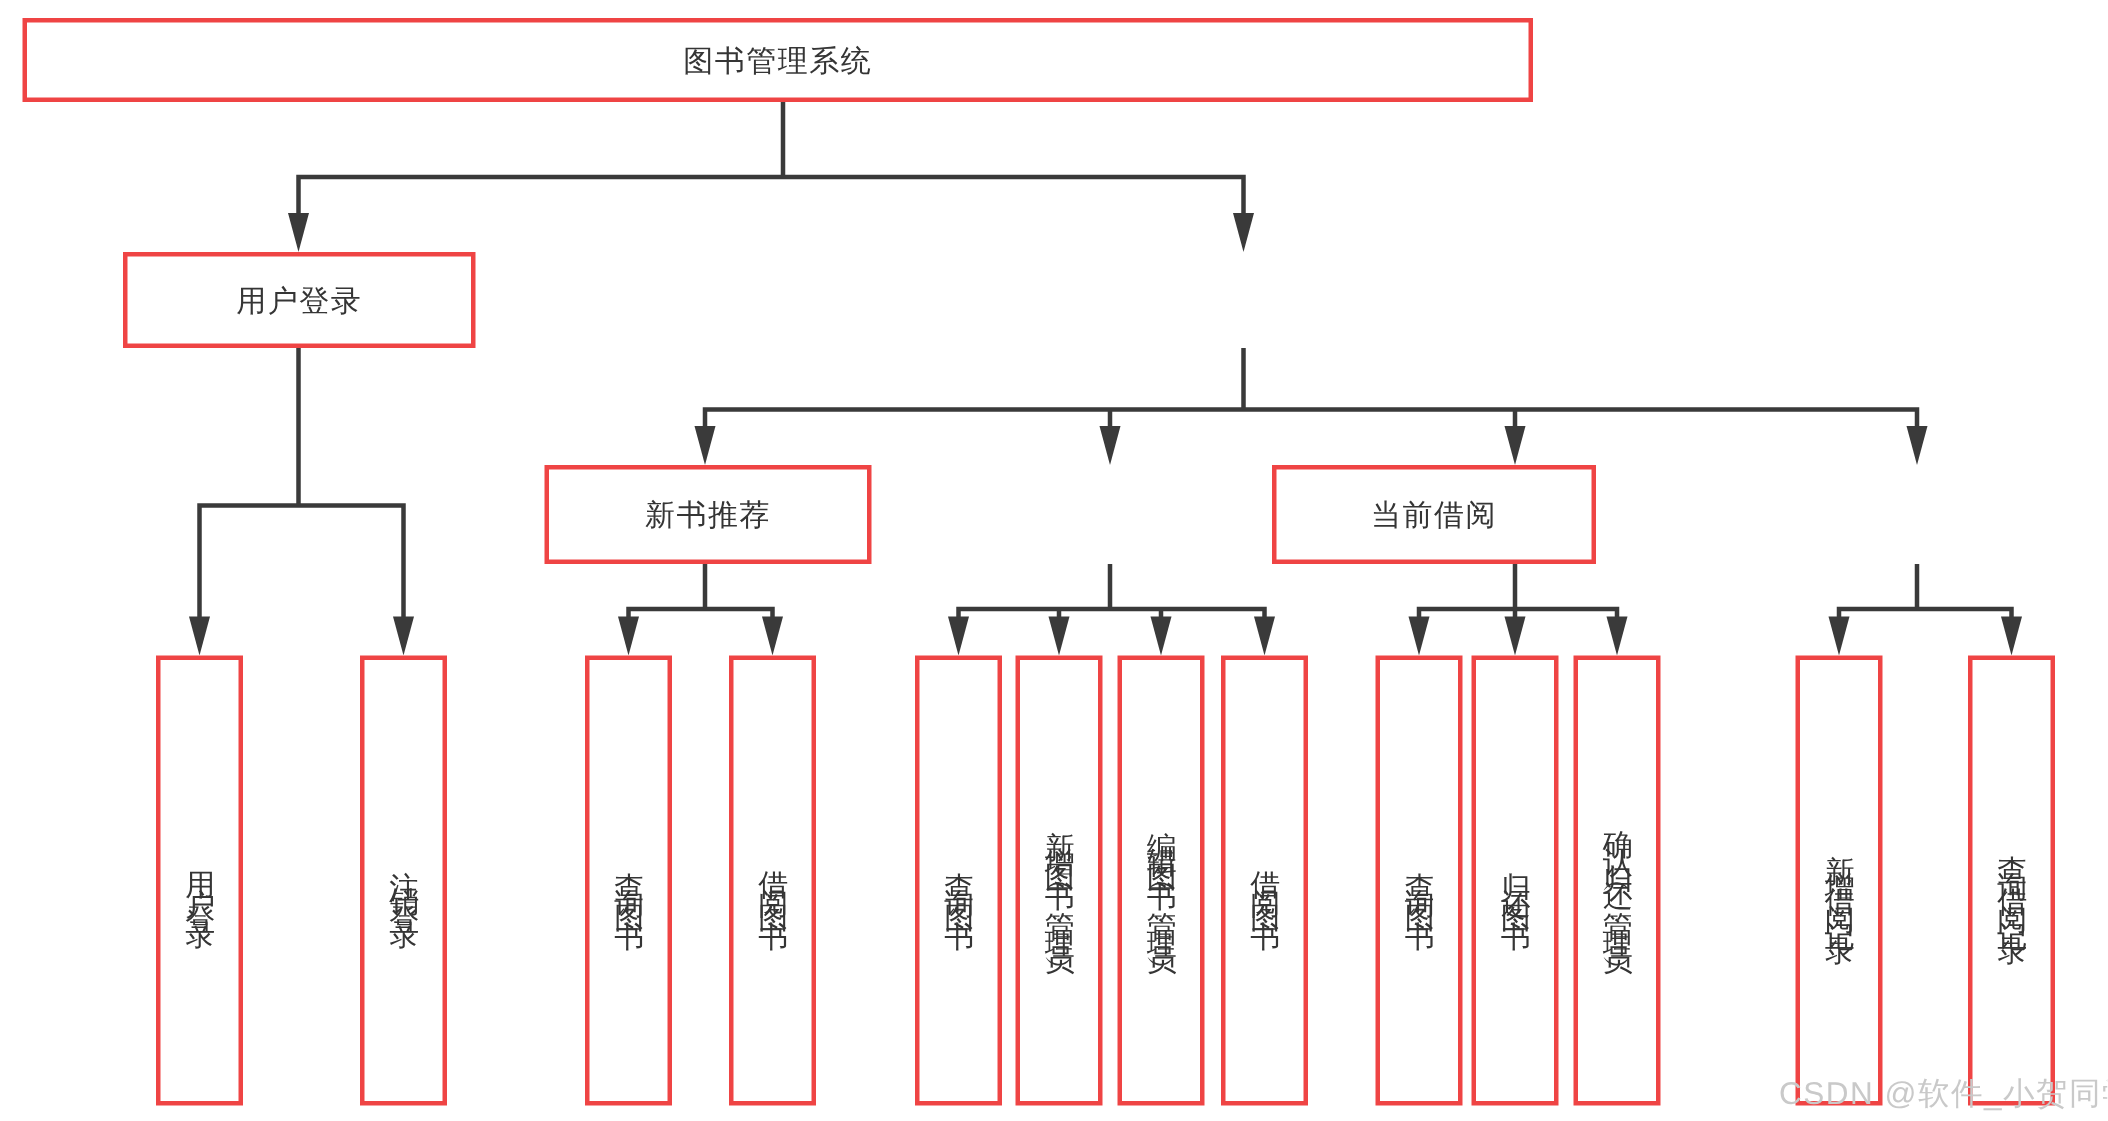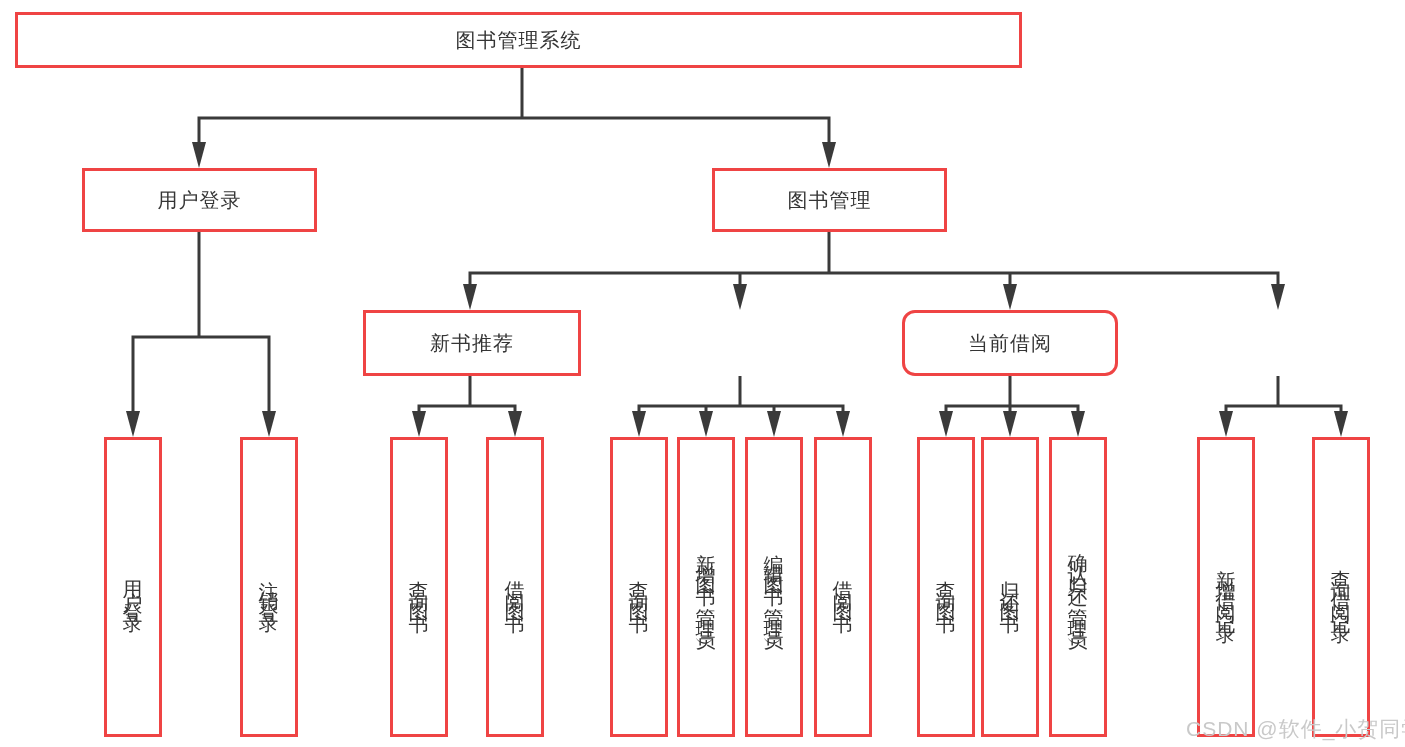--- a/index.html
+++ b/index.html
@@ -13,21 +13,21 @@
     position:absolute; box-sizing:border-box;
     border:3px solid #ef4444; background:#ffffff;
     display:flex; align-items:center; justify-content:center;
     font-size:20px; letter-spacing:1px; text-align:center;
   }
   .node.root   { left:15px;   top:12px;  width:1007px; height:56px; }
   .node.lvl2a  { left:82px;   top:168px; width:235px;  height:64px; }
   .node.lvl2b  { left:712px;  top:168px; width:235px;  height:64px; }
   .node.lvl3a  { left:363px;  top:310px; width:218px;  height:66px; }
   .node.lvl3b  { left:632px;  top:310px; width:216px;  height:66px; }
-  .node.lvl3c  { left:902px;  top:310px; width:216px;  height:66px;border-radius:13px; }
+  .node.lvl3c  { left:848px;  top:310px; width:216px;  height:66px; }
   .node.lvl3d  { left:1170px; top:310px; width:216px;  height:66px; }
   .vbox { top:437px; width:58px; height:300px; }
   .vbox span {
     writing-mode:vertical-lr; text-orientation:mixed;
     font-size:20px; line-height:1; letter-spacing:11px; white-space:nowrap;
   }
   .x-login1 { left:104px; }  .x-login2 { left:240px; }
   .x-nb1 { left:390px; }     .x-nb2 { left:486px; }
   .x-br1 { left:610px; }     .x-br2 { left:677px; }
   .x-br3 { left:745px; }     .x-br4 { left:814px; }
@@ -73,21 +73,20 @@
       <path d="M1003 411 L1017 411 L1010 437 Z"></path>
       <path d="M1071 411 L1085 411 L1078 437 Z"></path>
       <path d="M1219 411 L1233 411 L1226 437 Z"></path>
       <path d="M1334 411 L1348 411 L1341 437 Z"></path>
     </g>
   </svg>
 
   <div class="node root">图书管理系统</div>
 
   <div class="node lvl2a">用户登录</div>
-  <div class="node lvl2b">图书管理</div>
 
   <div class="node lvl3a">新书推荐</div>
   <div class="node lvl3c">当前借阅</div>
 
   <div class="node vbox x-login1">
     <span>用户登录</span>
   </div>
   <div class="node vbox x-login2">
     <span>注销登录</span>
   </div>

